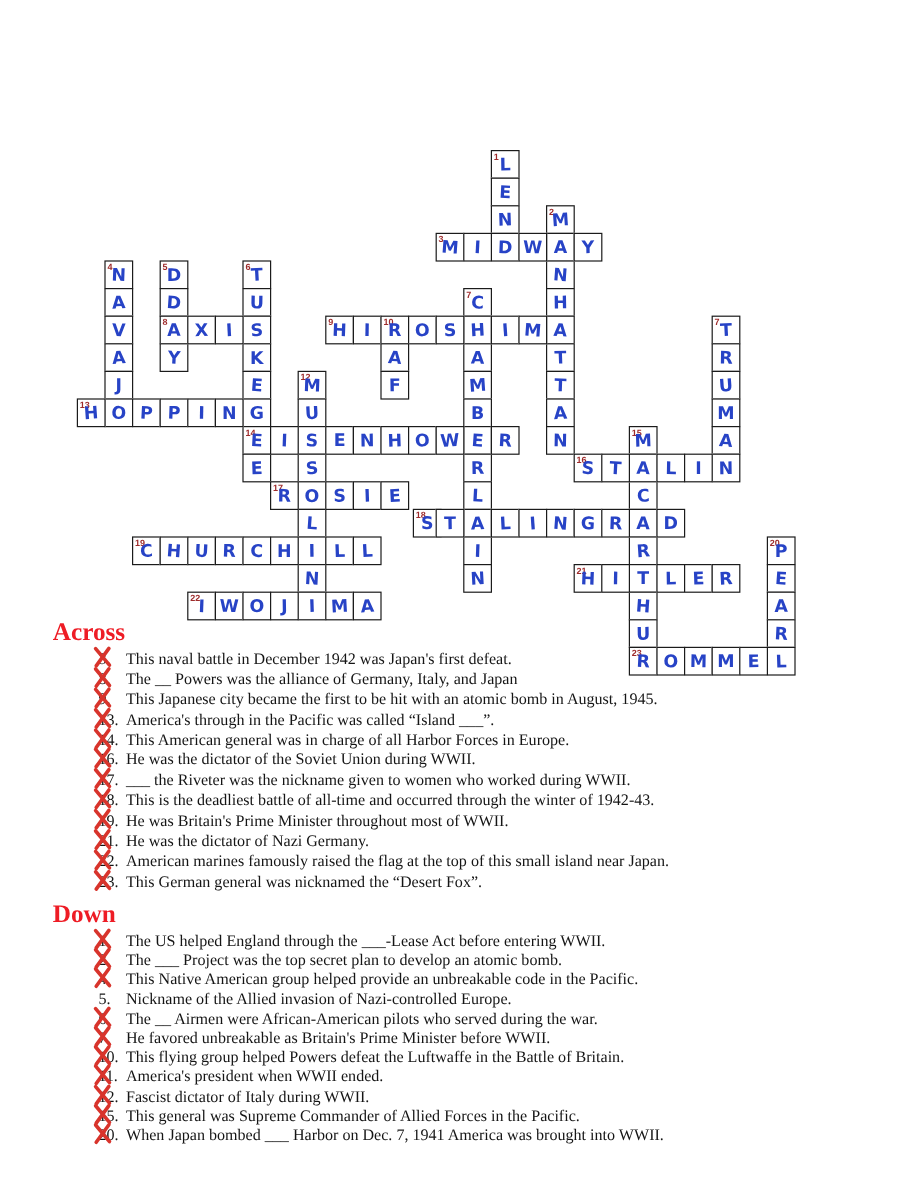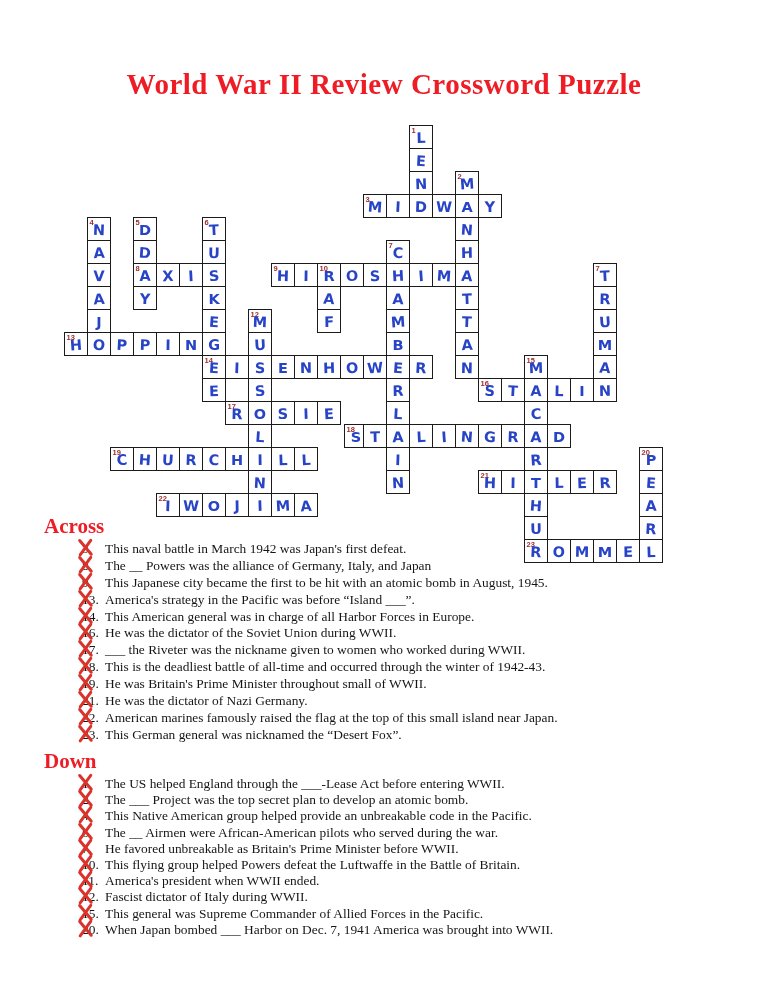--- a/index.html
+++ b/index.html
@@ -70,21 +70,20 @@
   }
   .x-mark::before{transform:rotate(36deg);}
   .x-mark::after{transform:rotate(-40deg);}
 </style>
 </head>
 <body>
 
 <div class="page">
 
 
-  <div class="title">World War II Review Crossword Puzzle</div>
 
   <div class="grid">
       <div class="cell" style="left: 345px; top: 0px;">
         <span class="cnum">1</span>
         <span class="clet" style="transform: rotate(-1deg);">L</span>
       </div>
       <div class="cell" style="left: 345px; top: 23px;">
         <span class="clet" style="transform: rotate(3deg);">E</span>
       </div>
       <div class="cell" style="left: 345px; top: 46px;">
@@ -511,39 +510,40 @@
       <div class="cell" style="left: 529px; top: 414px;">
         <span class="clet" style="transform: rotate(0deg);">M</span>
       </div>
       <div class="cell" style="left: 552px; top: 414px;">
         <span class="clet" style="transform: rotate(-1deg);">E</span>
       </div>
     </div>
 
   <div class="section-heading" id="across-heading">Across</div>
   <div class="clue-list" id="across-list">
-      <div class="clue"><span class="num-wrap"><span class="clue-num">3.</span><span class="x-mark"></span></span><span class="clue-text">This naval battle in March 1942 was Japan's first defeat.</span></div>
+      <div class="clue"><span class="num-wrap"><span class="clue-num">3.</span><span class="x-mark"></span></span><span class="clue-text">This naval battle in December 1942 was Japan's first defeat.</span></div>
       <div class="clue"><span class="num-wrap"><span class="clue-num">8.</span><span class="x-mark"></span></span><span class="clue-text">The __ Powers was the alliance of Germany, Italy, and Japan</span></div>
       <div class="clue"><span class="num-wrap"><span class="clue-num">9.</span><span class="x-mark"></span></span><span class="clue-text">This Japanese city became the first to be hit with an atomic bomb in August, 1945.</span></div>
-      <div class="clue"><span class="num-wrap"><span class="clue-num">13.</span><span class="x-mark"></span></span><span class="clue-text">America's strategy in the Pacific was before “Island ___”.</span></div>
+      <div class="clue"><span class="num-wrap"><span class="clue-num">13.</span><span class="x-mark"></span></span><span class="clue-text">America's through in the Pacific was called “Island ___”.</span></div>
       <div class="clue"><span class="num-wrap"><span class="clue-num">14.</span><span class="x-mark"></span></span><span class="clue-text">This American general was in charge of all Harbor Forces in Europe.</span></div>
       <div class="clue"><span class="num-wrap"><span class="clue-num">16.</span><span class="x-mark"></span></span><span class="clue-text">He was the dictator of the Soviet Union during WWII.</span></div>
       <div class="clue"><span class="num-wrap"><span class="clue-num">17.</span><span class="x-mark"></span></span><span class="clue-text">___ the Riveter was the nickname given to women who worked during WWII.</span></div>
       <div class="clue"><span class="num-wrap"><span class="clue-num">18.</span><span class="x-mark"></span></span><span class="clue-text">This is the deadliest battle of all-time and occurred through the winter of 1942-43.</span></div>
-      <div class="clue"><span class="num-wrap"><span class="clue-num">19.</span><span class="x-mark"></span></span><span class="clue-text">He was Britain's Prime Minister throughout small of WWII.</span></div>
+      <div class="clue"><span class="num-wrap"><span class="clue-num">19.</span><span class="x-mark"></span></span><span class="clue-text">He was Britain's Prime Minister throughout most of WWII.</span></div>
       <div class="clue"><span class="num-wrap"><span class="clue-num">21.</span><span class="x-mark"></span></span><span class="clue-text">He was the dictator of Nazi Germany.</span></div>
       <div class="clue"><span class="num-wrap"><span class="clue-num">22.</span><span class="x-mark"></span></span><span class="clue-text">American marines famously raised the flag at the top of this small island near Japan.</span></div>
       <div class="clue"><span class="num-wrap"><span class="clue-num">23.</span><span class="x-mark"></span></span><span class="clue-text">This German general was nicknamed the “Desert Fox”.</span></div>
     </div>
 
   <div class="section-heading" id="down-heading">Down</div>
   <div class="clue-list" id="down-list">
       <div class="clue"><span class="num-wrap"><span class="clue-num">1.</span><span class="x-mark"></span></span><span class="clue-text">The US helped England through the ___-Lease Act before entering WWII.</span></div>
       <div class="clue"><span class="num-wrap"><span class="clue-num">2.</span><span class="x-mark"></span></span><span class="clue-text">The ___ Project was the top secret plan to develop an atomic bomb.</span></div>
       <div class="clue"><span class="num-wrap"><span class="clue-num">4.</span><span class="x-mark"></span></span><span class="clue-text">This Native American group helped provide an unbreakable code in the Pacific.</span></div>
+      <div class="clue"><span class="num-wrap"><span class="clue-num">5.</span></span><span class="clue-text">Nickname of the Allied invasion of Nazi-controlled Europe.</span></div>
       <div class="clue"><span class="num-wrap"><span class="clue-num">6.</span><span class="x-mark"></span></span><span class="clue-text">The __ Airmen were African-American pilots who served during the war.</span></div>
       <div class="clue"><span class="num-wrap"><span class="clue-num">7.</span><span class="x-mark"></span></span><span class="clue-text">He favored unbreakable as Britain's Prime Minister before WWII.</span></div>
       <div class="clue"><span class="num-wrap"><span class="clue-num">10.</span><span class="x-mark"></span></span><span class="clue-text">This flying group helped Powers defeat the Luftwaffe in the Battle of Britain.</span></div>
       <div class="clue"><span class="num-wrap"><span class="clue-num">11.</span><span class="x-mark"></span></span><span class="clue-text">America's president when WWII ended.</span></div>
       <div class="clue"><span class="num-wrap"><span class="clue-num">12.</span><span class="x-mark"></span></span><span class="clue-text">Fascist dictator of Italy during WWII.</span></div>
       <div class="clue"><span class="num-wrap"><span class="clue-num">15.</span><span class="x-mark"></span></span><span class="clue-text">This general was Supreme Commander of Allied Forces in the Pacific.</span></div>
       <div class="clue"><span class="num-wrap"><span class="clue-num">20.</span><span class="x-mark"></span></span><span class="clue-text">When Japan bombed ___ Harbor on Dec. 7, 1941 America was brought into WWII.</span></div>
     </div>
 
 </div>

